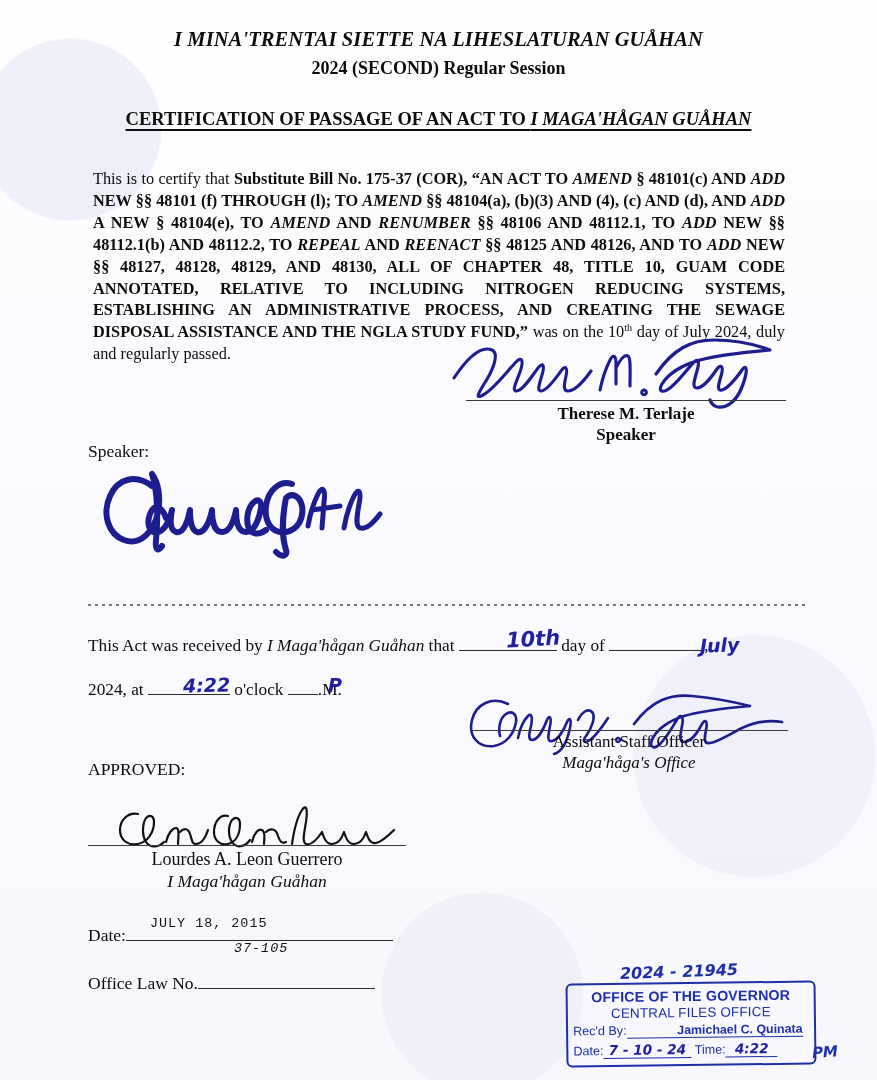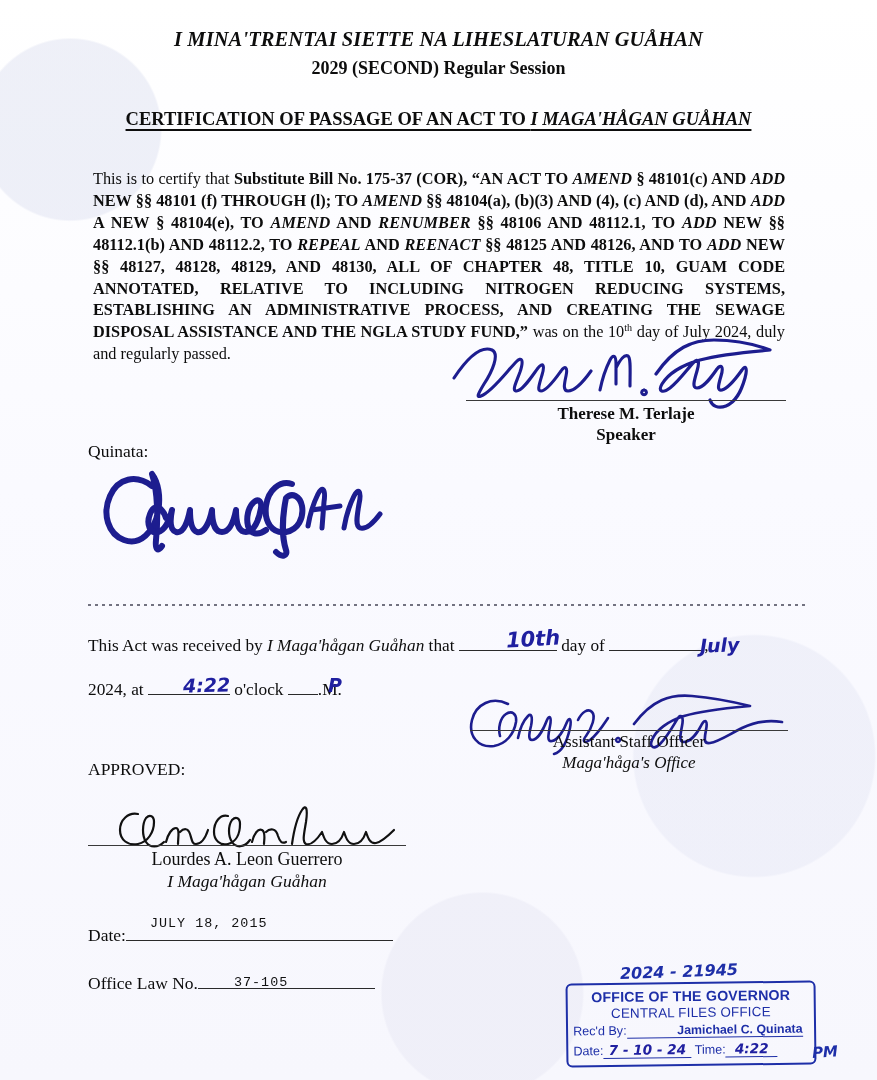--- a/index.html
+++ b/index.html
@@ -119,42 +119,42 @@
 </style>
 </head>
 <body>
 
 <div class="scan-noise"></div>
 
 <div class="page">
 
   <div class="hdr">
     <div class="hdr-l1">I MINA'TRENTAI SIETTE NA LIHESLATURAN GUÅHAN</div>
-    <div class="hdr-l2">2029 (SECOND) Regular Session</div>
+    <div class="hdr-l2">2024 (SECOND) Regular Session</div>
   </div>
 
   <div class="cert-title"><span>CERTIFICATION OF PASSAGE OF AN ACT TO </span><span class="it">I MAGA'HÅGAN GUÅHAN</span></div>
 
   <div class="body-wrap">
     <p class="body-par"><span>This is to certify that </span><span class="b">Substitute Bill No. 175-37 (COR)</span><span class="b">, “AN ACT TO <span class="bi">AMEND</span> § 48101(c) AND <span class="bi">ADD</span> NEW §§ 48101 (f) THROUGH (l); TO <span class="bi">AMEND</span> §§ 48104(a), (b)(3) AND (4), (c) AND (d), AND <span class="bi">ADD</span> A NEW § 48104(e), TO <span class="bi">AMEND</span> AND <span class="bi">RENUMBER</span> §§ 48106 AND 48112.1, TO <span class="bi">ADD</span> NEW §§ 48112.1(b) AND 48112.2, TO <span class="bi">REPEAL</span> AND <span class="bi">REENACT</span> §§ 48125 AND 48126, AND TO <span class="bi">ADD</span> NEW §§ 48127, 48128, 48129, AND 48130, ALL OF CHAPTER 48, TITLE 10, GUAM CODE ANNOTATED, RELATIVE TO INCLUDING NITROGEN REDUCING SYSTEMS, ESTABLISHING AN ADMINISTRATIVE PROCESS, AND CREATING THE SEWAGE DISPOSAL ASSISTANCE AND THE NGLA STUDY FUND,”</span> <span class="tail"><span>was on the 10</span><sup>th</sup><span> day of July 2024, duly and regularly passed.</span></span></p>
   </div>
 
   <svg class="sig" style="left:448px; top:338px;" width="330" height="72" viewBox="0 0 330 72" aria-hidden="true">
     <path d="M6 40 C22 16, 34 8, 44 12 C52 16, 44 34, 36 46 C30 56, 28 60, 33 58 C44 54, 60 32, 68 24 C74 18, 76 22, 72 34 C68 45, 64 52, 68 53 C74 54, 84 38, 90 30 C95 24, 97 27, 94 37 C91 47, 89 53, 93 53 C99 53, 108 40, 113 33 C117 27, 120 29, 118 38 C116 47, 115 53, 120 53 C128 53, 138 40, 143 33" stroke-width="3.1"></path>
     <path d="M152 52 C154 42, 158 30, 162 22 C165 16, 168 17, 168 26 L168 46 M168 30 C172 22, 176 16, 180 18 C183 20, 182 34, 182 48" stroke-width="3.1"></path>
     <path d="M196 52 a2.4 2.4 0 1 0 .1 0" stroke-width="3" fill="#1d1d8f"></path>
     <path d="M208 36 C226 10, 244 2, 266 2 C290 2, 306 6, 322 12 C300 14, 274 16, 252 22 C234 27, 220 36, 214 46 C210 53, 214 56, 222 50 C232 42, 240 30, 246 24 C250 20, 252 23, 249 33 C246 43, 244 50, 249 50 C256 50, 264 38, 269 31 C273 26, 276 28, 273 38 C270 48, 269 53, 274 52 C281 50, 289 39, 294 32 C297 27, 300 29, 297 40 C293 54, 288 64, 278 68 C270 71, 264 68, 262 62" stroke-width="3.2"></path>
   </svg>
   <div class="sigblock" style="left:466px; top:400px; width:320px;">
     <div class="sigline"></div>
     <div class="signame">Therese M. Terlaje</div>
     <div class="sigrole">Speaker</div>
   </div>
 
-  <div class="label" style="left:88px; top:441px;">Quinata:</div>
+  <div class="label" style="left:88px; top:441px;">Speaker:</div>
 
   <svg class="sig" style="left:96px; top:462px;" width="290" height="92" viewBox="0 0 290 92" aria-hidden="true">
     <path d="M56 24 C40 12, 22 16, 14 34 C6 52, 12 72, 28 78 C44 84, 58 70, 62 50 C65 34, 62 20, 56 12 C62 30, 62 58, 60 78 C59 88, 62 90, 66 84" stroke-width="6"></path>
     <path d="M70 56 C66 44, 58 42, 54 52 C50 62, 54 72, 62 70 C70 68, 74 56, 76 48 C74 58, 74 68, 80 70 C88 72, 92 58, 94 48 C94 58, 95 68, 101 70 C109 72, 114 58, 116 48 C116 58, 118 70, 126 70 C134 70, 138 58, 140 48 C140 60, 142 70, 150 70 C158 70, 163 58, 165 46 C166 40, 163 36, 158 40 C152 45, 150 56, 152 64 C154 72, 162 74, 170 68" stroke-width="6"></path>
     <path d="M196 22 C184 18, 172 28, 170 44 C168 60, 176 72, 190 70 C202 68, 208 56, 206 44 C204 34, 196 30, 190 36 C186 56, 186 76, 190 88 C192 94, 186 96, 180 90" stroke-width="6"></path>
     <path d="M212 64 C214 52, 218 40, 222 32 C226 24, 230 26, 228 40 L226 66 M216 48 L244 44" stroke-width="5"></path>
     <path d="M248 66 C250 54, 254 42, 258 34 C262 26, 266 28, 263 42 C261 54, 259 64, 264 66 C270 68, 278 60, 284 52" stroke-width="5"></path>
   </svg>
 
   <div class="divider"></div>
@@ -200,21 +200,21 @@
   </div>
 
   <div class="fieldline" style="left:88px; top:925px;">
     <span>Date:</span><span class="blank" style="width:267px;"></span>
   </div>
   <div class="typed" style="left:150px; top:916px;">JULY 18, 2015</div>
 
   <div class="fieldline" style="left:88px; top:973px;">
     <span>Office Law No.</span><span class="blank" style="width:177px;"></span>
   </div>
-  <div class="typed" style="left:234px; top:975px;">37-105</div>
+  <div class="typed" style="left:234px; top:941px;font-style:italic;">37-105</div>
 
   <div class="stamp-num">2024 - 21945</div>
   <div class="stamp">
     <div class="stamp-l1">OFFICE OF THE GOVERNOR</div>
     <div class="stamp-l2">CENTRAL FILES OFFICE</div>
     <div class="stamp-row">
       <span>Rec'd By:</span><span class="stamp-ul" style="width:176px; text-align:right;"><span class="stamp-name">Jamichael C. Quinata</span></span>
     </div>
     <div class="stamp-row">
       <span>Date:</span><span class="stamp-ul" style="width:88px; text-align:center;"><span class="hand" style="position:static; font-size:13.6px;">7 - 10 - 24</span></span>

